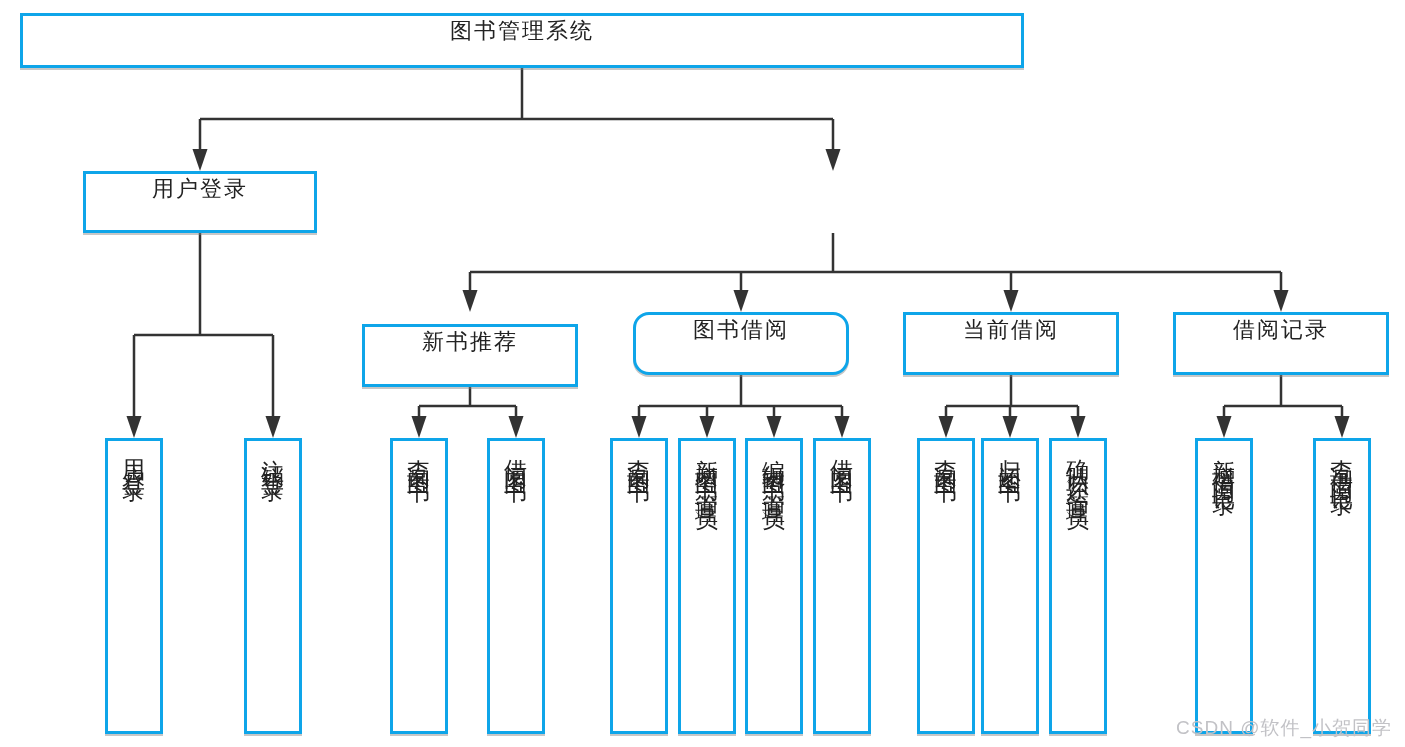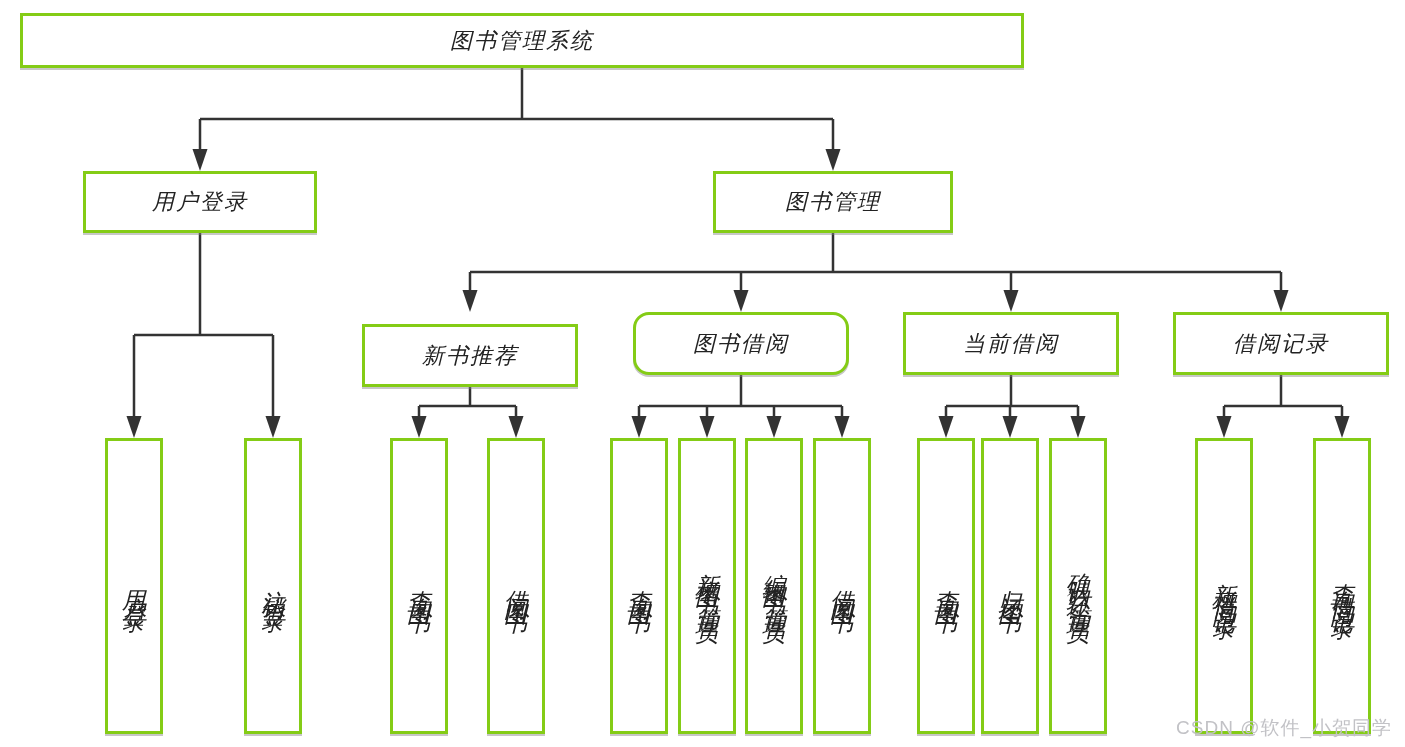--- a/index.html
+++ b/index.html
@@ -14,27 +14,25 @@
   .connectors {
     position: absolute;
     left: 0; top: 0;
     width: 1405px; height: 747px;
     pointer-events: none;
   }
   .box {
     position: absolute;
     box-sizing: border-box;
     background: #ffffff;
-    border: 3px solid #84cc16;
+    border: 3px solid #0ea5e9;
     display: flex;
-    align-items: center;
     justify-content: center;
     color: #222222;
     box-shadow: 0 2px 0 rgba(130,130,130,0.45);
-    font-style: italic;
   }
   .hbox {
     font-size: 22px;
     letter-spacing: 2px;
     white-space: nowrap;
   }
   .root-box  { left: 20px;  top: 13px;  width: 1004px; height: 55px; }
   .lvl2-box  { height: 62px; top: 171px; }
   .lvl3-box  { height: 63px; top: 312px; width: 216px; }
   .vbox {
@@ -124,23 +122,20 @@
     </g>
   </svg>
 
   <div class="box hbox root-box">
     <span>图书管理系统</span>
   </div>
 
   <div class="box hbox lvl2-box" style="left:83px; width:234px;">
     <span>用户登录</span>
   </div>
-  <div class="box hbox lvl2-box" style="left:713px; width:240px;">
-    <span>图书管理</span>
-  </div>
 
   <div class="box hbox lvl3-box" style="left:362px;margin-top:12px;">
     <span>新书推荐</span>
   </div>
   <div class="box hbox lvl3-box" style="left:633px;border-radius:16px;">
     <span>图书借阅</span>
   </div>
   <div class="box hbox lvl3-box" style="left:903px;">
     <span>当前借阅</span>
   </div>

